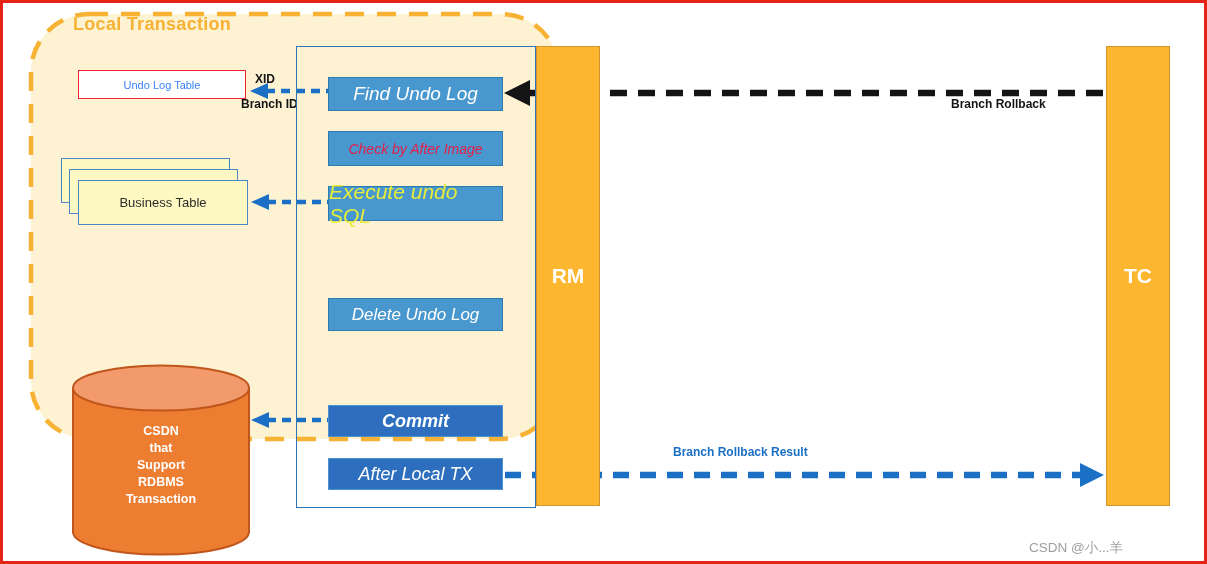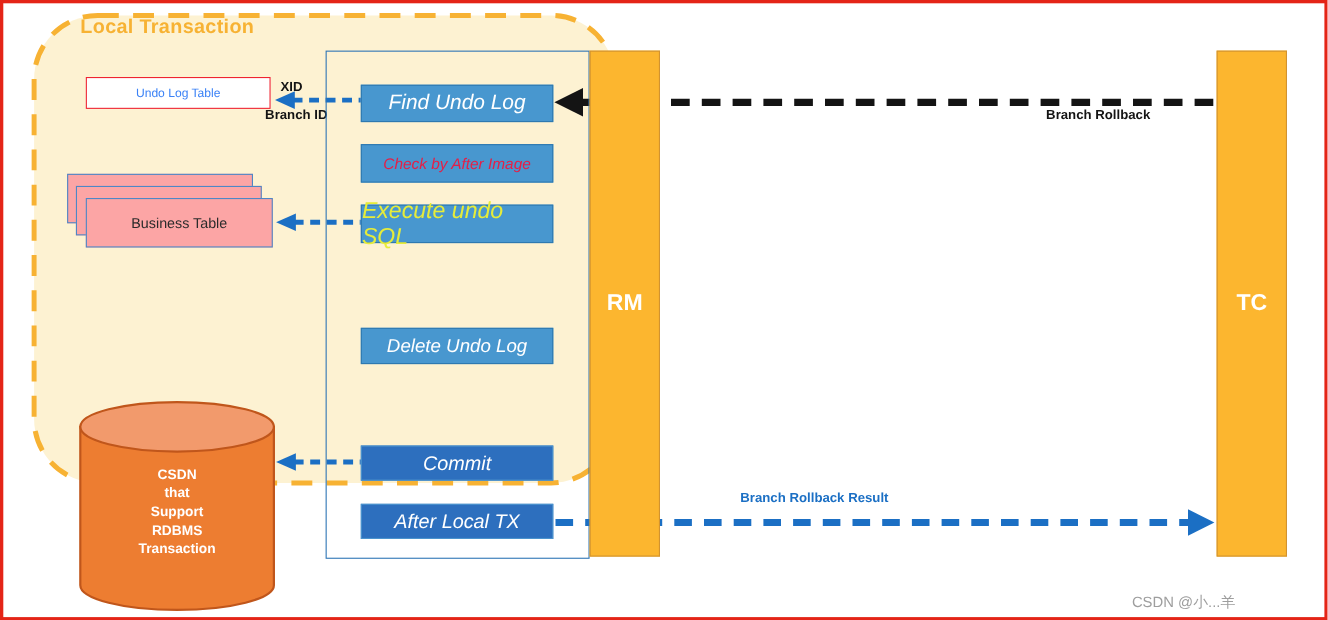--- a/index.html
+++ b/index.html
@@ -6,39 +6,39 @@
   .frame{position:relative;width:1207px;height:564px;box-sizing:border-box;
          border:3px solid #e42417;background:#ffffff;overflow:hidden;padding-left:12px;}
   .layer{position:absolute;left:0;top:0;}
   .abs{position:absolute;box-sizing:border-box;}
   .center{display:flex;align-items:center;justify-content:center;}
 
   .lt-title{left:70px;top:11px;font-size:18px;font-weight:bold;color:#f7b233;letter-spacing:.3px;}
 
   .undo-box{left:75px;top:67px;width:168px;height:29px;background:#ffffff;
             border:1.6px solid #ef2430;color:#3b82f6;font-size:11px;}
-  .biz{background:#fca5a5;border:1.4px solid #4e87c6;}
+  .biz{background:#fef9c3;border:1.4px solid #4e87c6;}
   .biz-back{left:58px;top:155px;width:169px;height:45px;}
   .biz-mid{left:66px;top:166px;width:169px;height:45px;}
   .biz-front{left:75px;top:177px;width:170px;height:45px;color:#2b2b2b;font-size:13px;}
 
   .tag{font-size:12px;font-weight:bold;color:#141414;}
   .xid{left:252px;top:69px;}
   .branch-id{left:238px;top:94px;}
 
   .container-box{left:293px;top:43px;width:240px;height:462px;border:1.4px solid #2e75b6;background:transparent;}
 
   .step{left:325px;width:175px;color:#ffffff;font-style:italic;justify-content:center;}
   .step.light{background:#4897cf;border:1.4px solid #2e79b0;}
   .step.dark{background:#2d6fbe;border:1.4px solid #4b93ce;}
   .s-find{top:74px;height:34px;font-size:19px;}
   .s-check{top:128px;height:35px;font-size:14px;color:#e41f47;}
   .s-exec{top:183px;height:35px;font-size:21px;color:#e6ec3a;}
   .s-del{top:295px;height:33px;font-size:17px;}
-  .s-commit{top:402px;height:32px;font-size:18px;}
+  .s-commit{top:402px;height:32px;font-size:18px;font-weight:bold;}
   .s-after{top:455px;height:32px;font-size:18px;}
 
   .lane{top:43px;width:64px;height:460px;background:#fcb62f;border:1.5px solid #d2932f;
         color:#ffffff;font-weight:bold;font-size:21px;}
   .lane-rm{left:533px;align-items:center;}
   .lane-tc{left:1103px;}
 
   .lbl-br{left:948px;top:94px;font-size:12px;font-weight:bold;color:#141414;}
   .lbl-brr{left:670px;top:442px;font-size:12px;font-weight:bold;color:#1b6fc4;}
 

